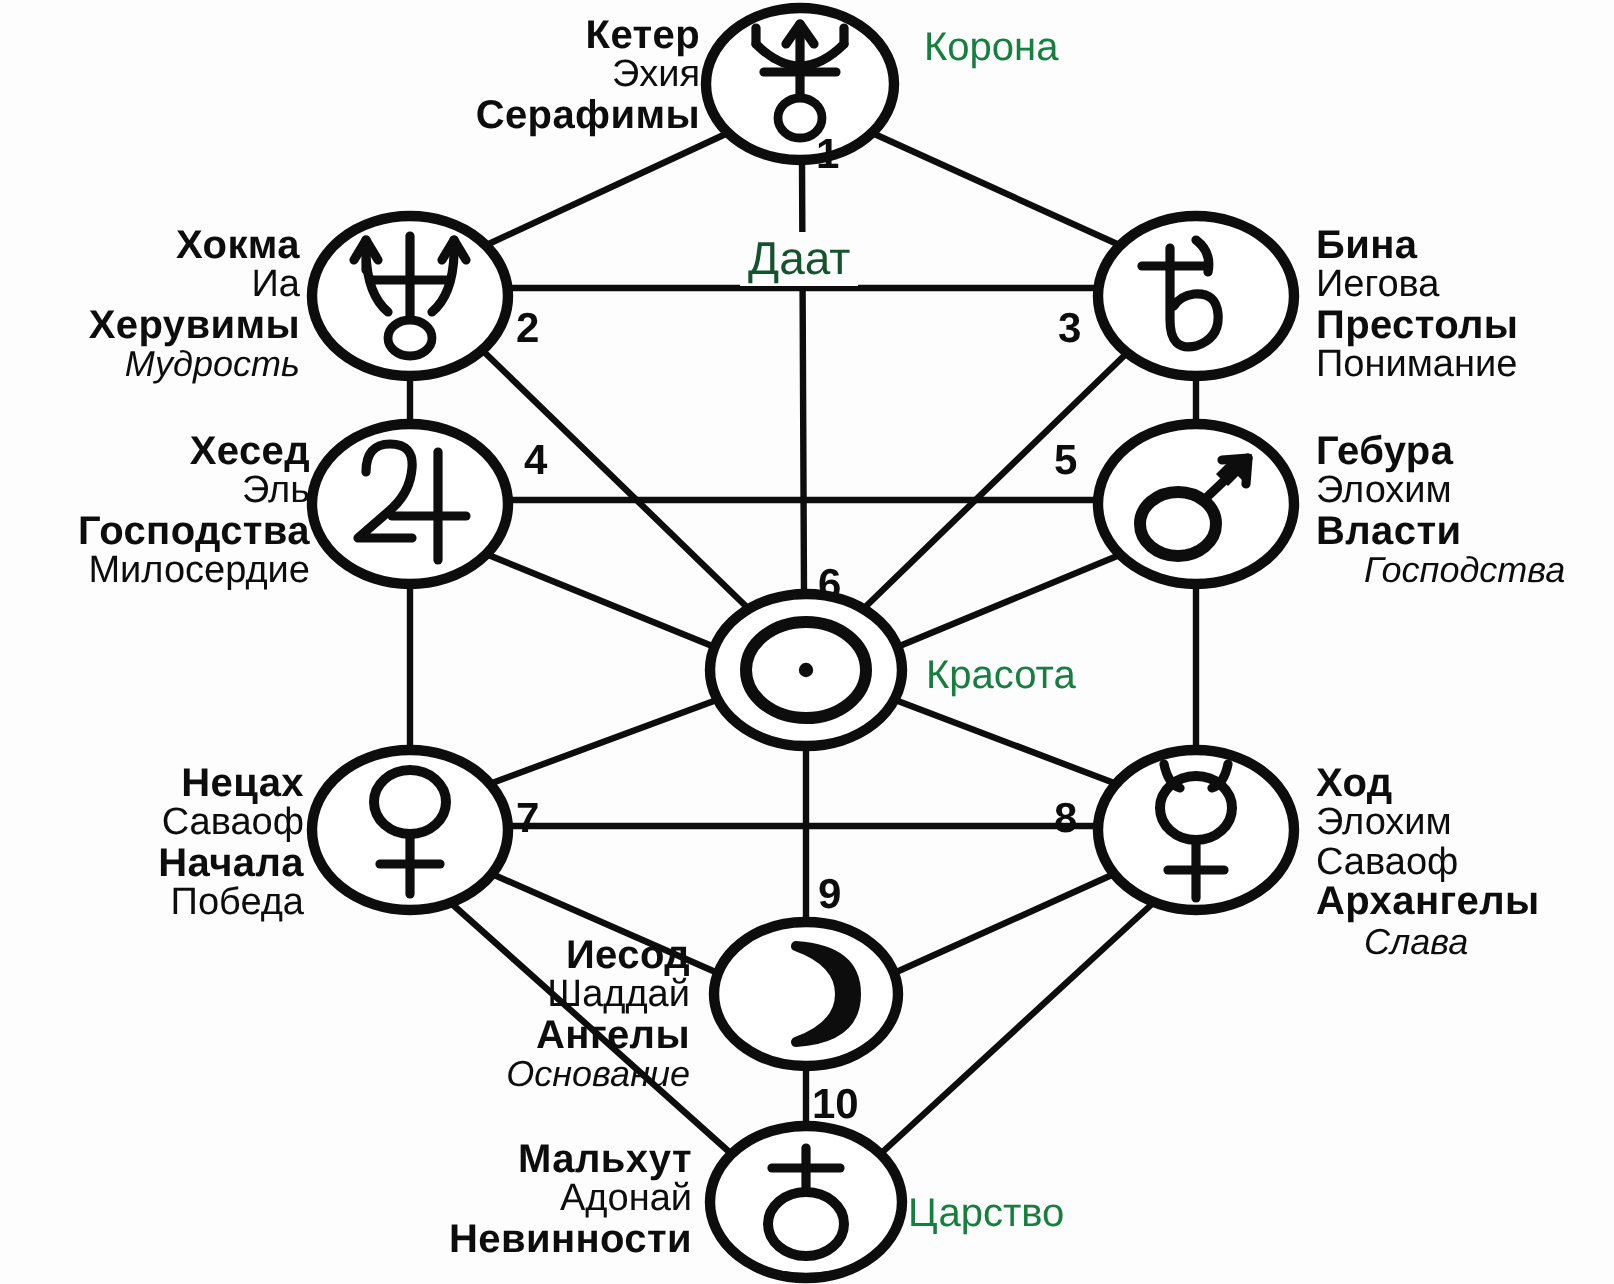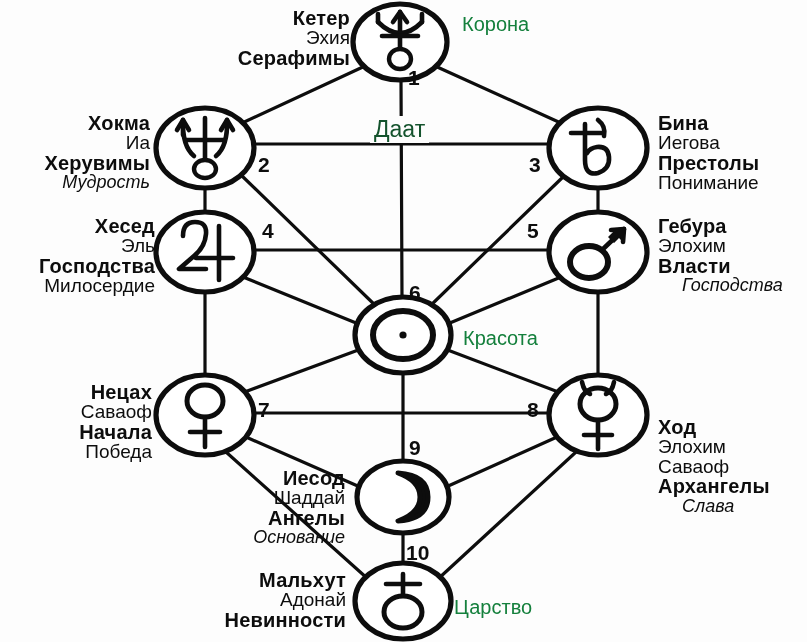--- a/index.html
+++ b/index.html
@@ -291,21 +291,21 @@
   <div class="num" style="left:409px; top:281px;">6</div>
 
   <div class="lbl right-al" style="left:0px; top:382px; width:152px;">
     <div class="l-bold">Нецах</div>
     <div class="l-plain">Саваоф</div>
     <div class="l-bold">Начала</div>
     <div class="l-plain">Победа</div>
   </div>
   <div class="num" style="left:258px; top:398px;">7</div>
 
-  <div class="lbl left-al" style="left:658px; top:382px; width:150px;margin-top:35px;">
+  <div class="lbl left-al" style="left:658px; top:382px; width:150px;">
     <div class="l-bold">Ход</div>
     <div class="l-plain">Элохим</div>
     <div class="l-plain">Саваоф</div>
     <div class="l-bold">Архангелы</div>
     <div class="l-italic">Слава</div>
   </div>
   <div class="num" style="left:527px; top:398px;">8</div>
 
   <div class="lbl right-al" style="left:160px; top:468px; width:185px;">
     <div class="l-bold">Иесод</div>

